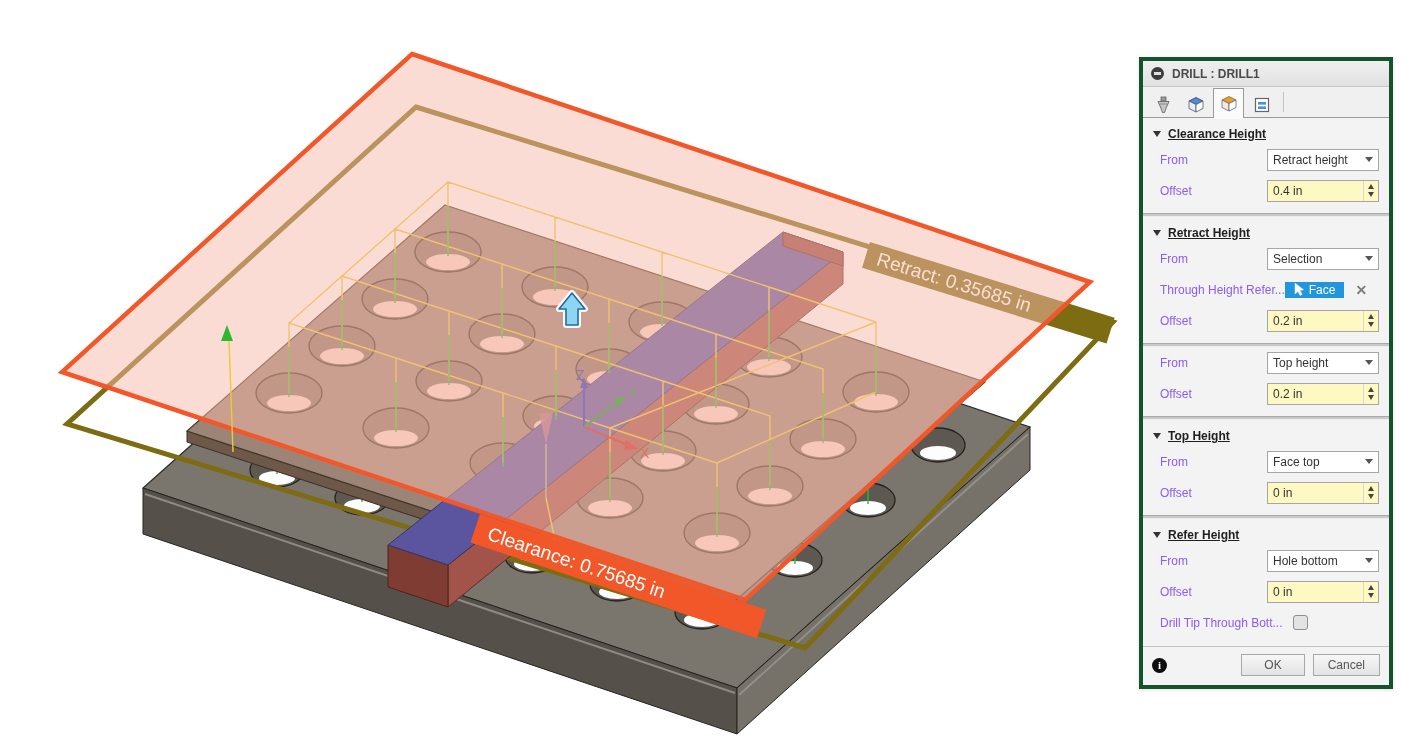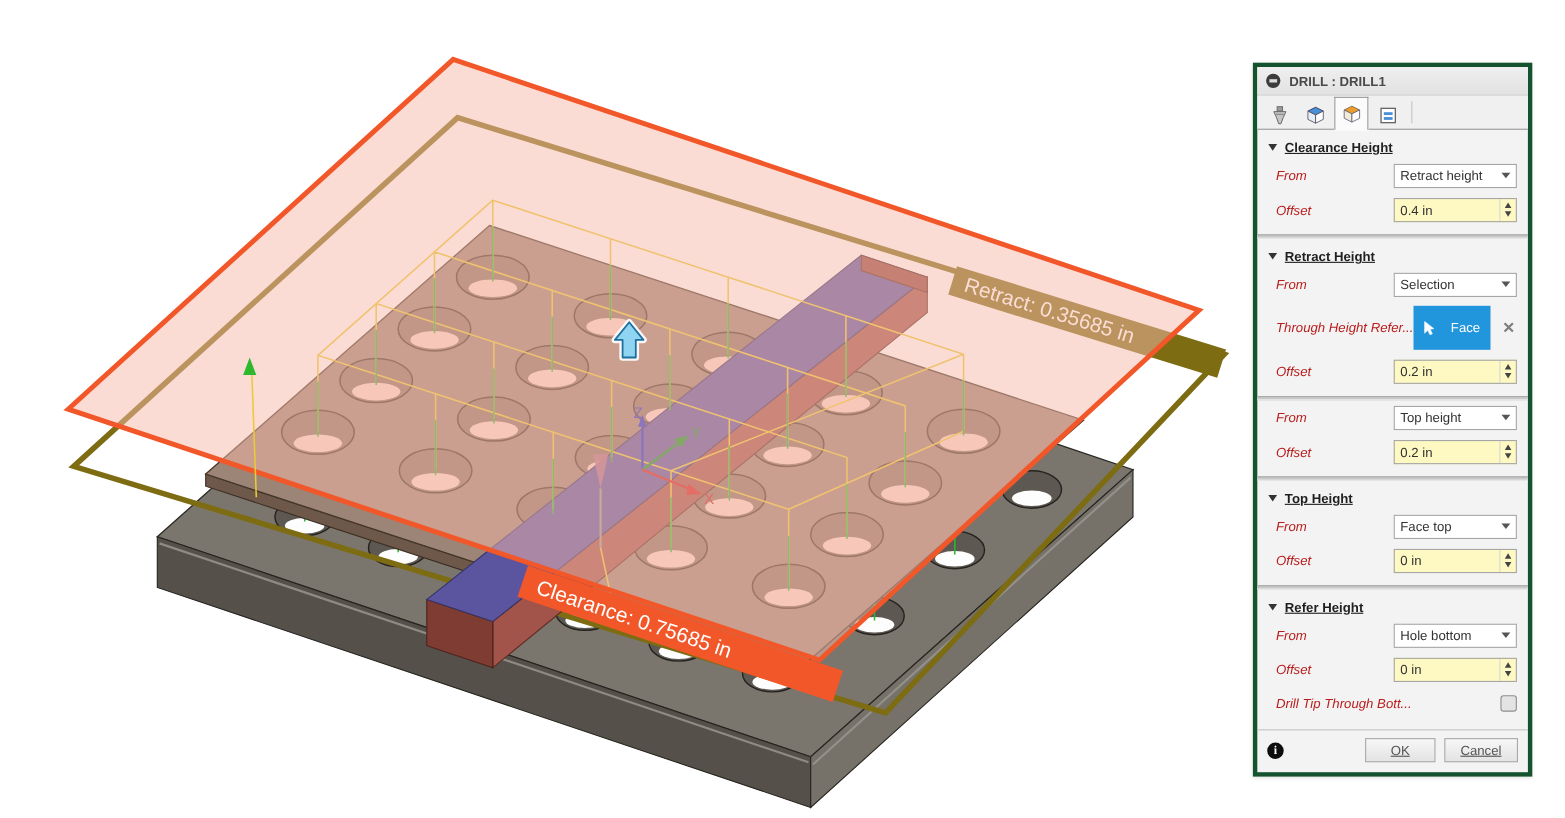--- a/index.html
+++ b/index.html
@@ -17,40 +17,40 @@
   .tabs{display:flex;align-items:flex-end;height:30px;background:#f0f0f0;border-bottom:1px solid #9a9a9a;padding-left:4px;}
   .tab{width:31px;height:26px;display:flex;align-items:center;justify-content:center;
     border:1px solid transparent;border-bottom:none;margin-right:2px;box-sizing:border-box;}
   .tab.active{background:#fbfbfb;border-color:#9a9a9a;height:30px;margin-bottom:-1px;
     box-shadow:0 1px 0 #fbfbfb;}
   .tab-divider{width:1px;height:20px;background:#c4c4c4;margin:0 0 5px 4px;}
   .sec-head{display:flex;align-items:center;padding:9px 10px 3px 10px;font-weight:bold;color:#1f1f1f;text-decoration:underline;}
   .tri{width:0;height:0;border-left:4px solid transparent;border-right:4px solid transparent;
     border-top:6px solid #333;margin-right:7px;}
   .row{display:flex;align-items:center;justify-content:space-between;padding:4px 10px 4px 17px;min-height:23px;}
-  .row.left{justify-content:space-between;gap:10px;}
-  .lbl{color:#b91c1c;white-space:nowrap;font-style:italic;}
+  .row.left{justify-content:flex-start;gap:10px;}
+  .lbl{color:#8b5cf6;white-space:nowrap;}
   .select{width:112px;height:22px;background:#fff;border:1px solid #a6a6a6;display:flex;align-items:center;
     justify-content:space-between;padding:0 5px;box-sizing:border-box;flex:0 0 auto;cursor:default;}
   .caret{width:0;height:0;border-left:4px solid transparent;border-right:4px solid transparent;border-top:5px solid #555;}
   .spinbox{width:112px;height:22px;background:#fef9c3;border:1px solid #a6a6a6;display:flex;box-sizing:border-box;flex:0 0 auto;}
   .spin-val{flex:1;padding:3px 0 0 5px;}
   .spin-btns{width:14px;display:flex;flex-direction:column;align-items:center;justify-content:center;gap:3px;border-left:1px solid #d8d8d8;}
   .sp-up{width:0;height:0;border-left:3.5px solid transparent;border-right:3.5px solid transparent;border-bottom:5px solid #444;}
   .sp-dn{width:0;height:0;border-left:3.5px solid transparent;border-right:3.5px solid transparent;border-top:5px solid #444;}
   .separator{height:2px;background:#c9c9c9;border-top:1px solid #a9a9a9;border-bottom:1px solid #ededed;margin:7px 0 0 0;}
   .facewrap{display:flex;align-items:center;}
-  .face-btn{background:#2196dc;color:#fff;height:40px;display:flex;align-items:center;padding:0 9px;gap:14px;cursor:default;}
+  .face-btn{background:#2196dc;color:#fff;height:16px;display:flex;align-items:center;padding:0 9px;gap:4px;cursor:default;}
   .clear-x{color:#7d7d7d;font-weight:bold;font-size:14px;margin-left:11px;line-height:1;}
   .checkbox{width:15px;height:15px;background:#e3e3e3;border:1px solid #8f8f8f;border-radius:3px;box-sizing:border-box;}
   .footer{border-top:1px solid #c2c2c2;display:flex;align-items:center;padding:7px 9px;margin-top:8px;}
   .info{width:15px;height:15px;border-radius:50%;background:#0d0d0d;color:#fff;font-weight:bold;font-size:11px;
     line-height:15px;text-align:center;font-family:"Liberation Serif",serif;}
   .btn{height:22px;background:linear-gradient(#f7f7f7,#e3e3e3);border:1px solid #a8a8a8;color:#555;
-    text-align:center;line-height:20px;padding:0 14px;box-sizing:border-box;cursor:default;text-decoration:underline;}
+    text-align:center;line-height:20px;padding:0 14px;box-sizing:border-box;cursor:default;}
   .btn.ok{margin-left:auto;padding:0 22px;}
   .btn.cancel{margin-left:8px;}
   .bodypad{padding-bottom:2px;}
 </style>
 </head>
 <body>
 
 <div id="stage">
 
 <svg id="viewport" width="1135" height="744" viewBox="0 0 1135 744">

